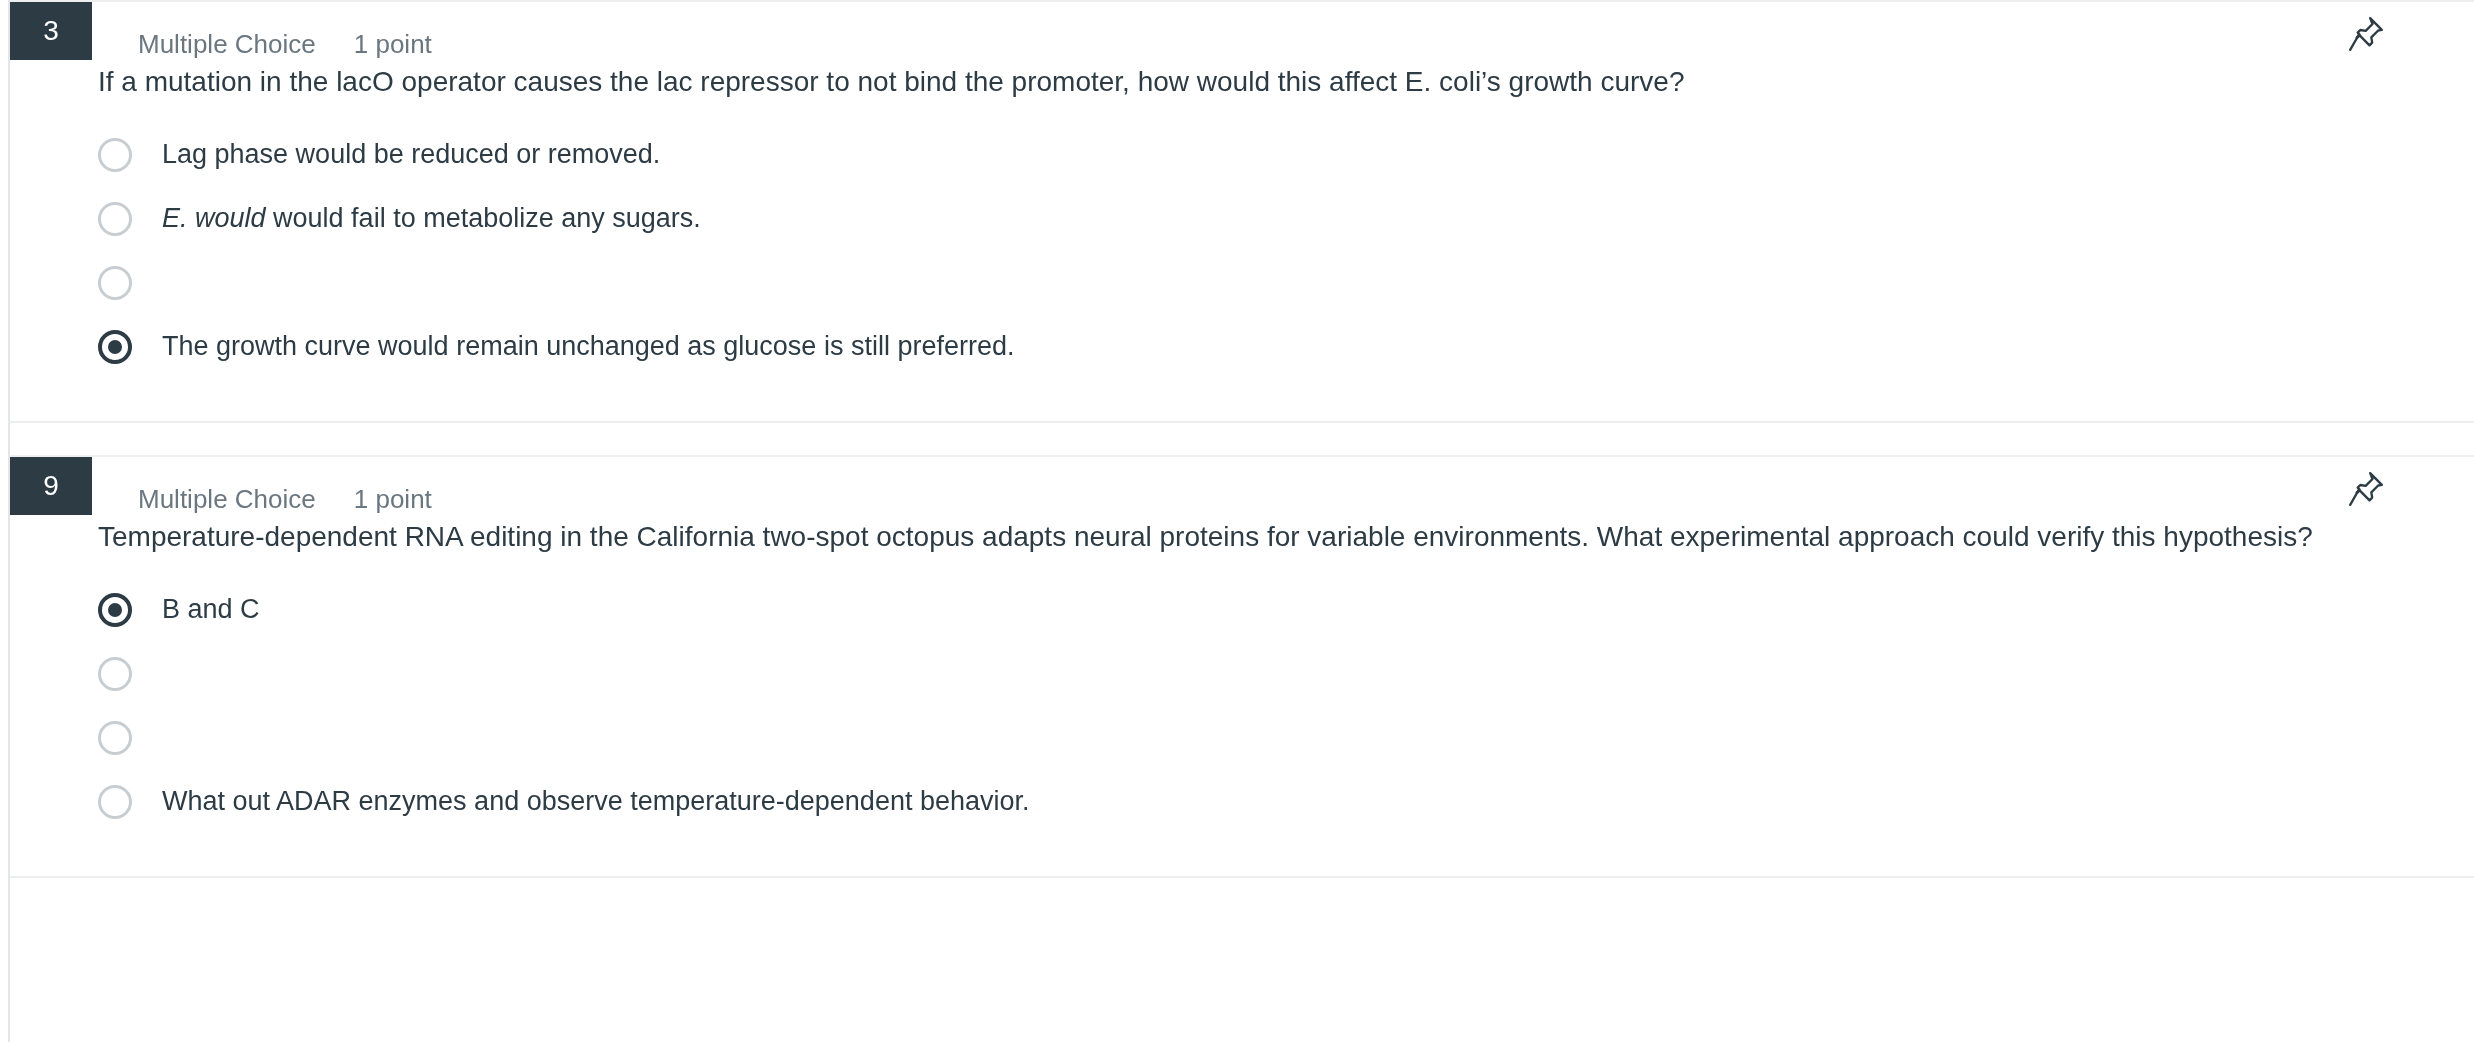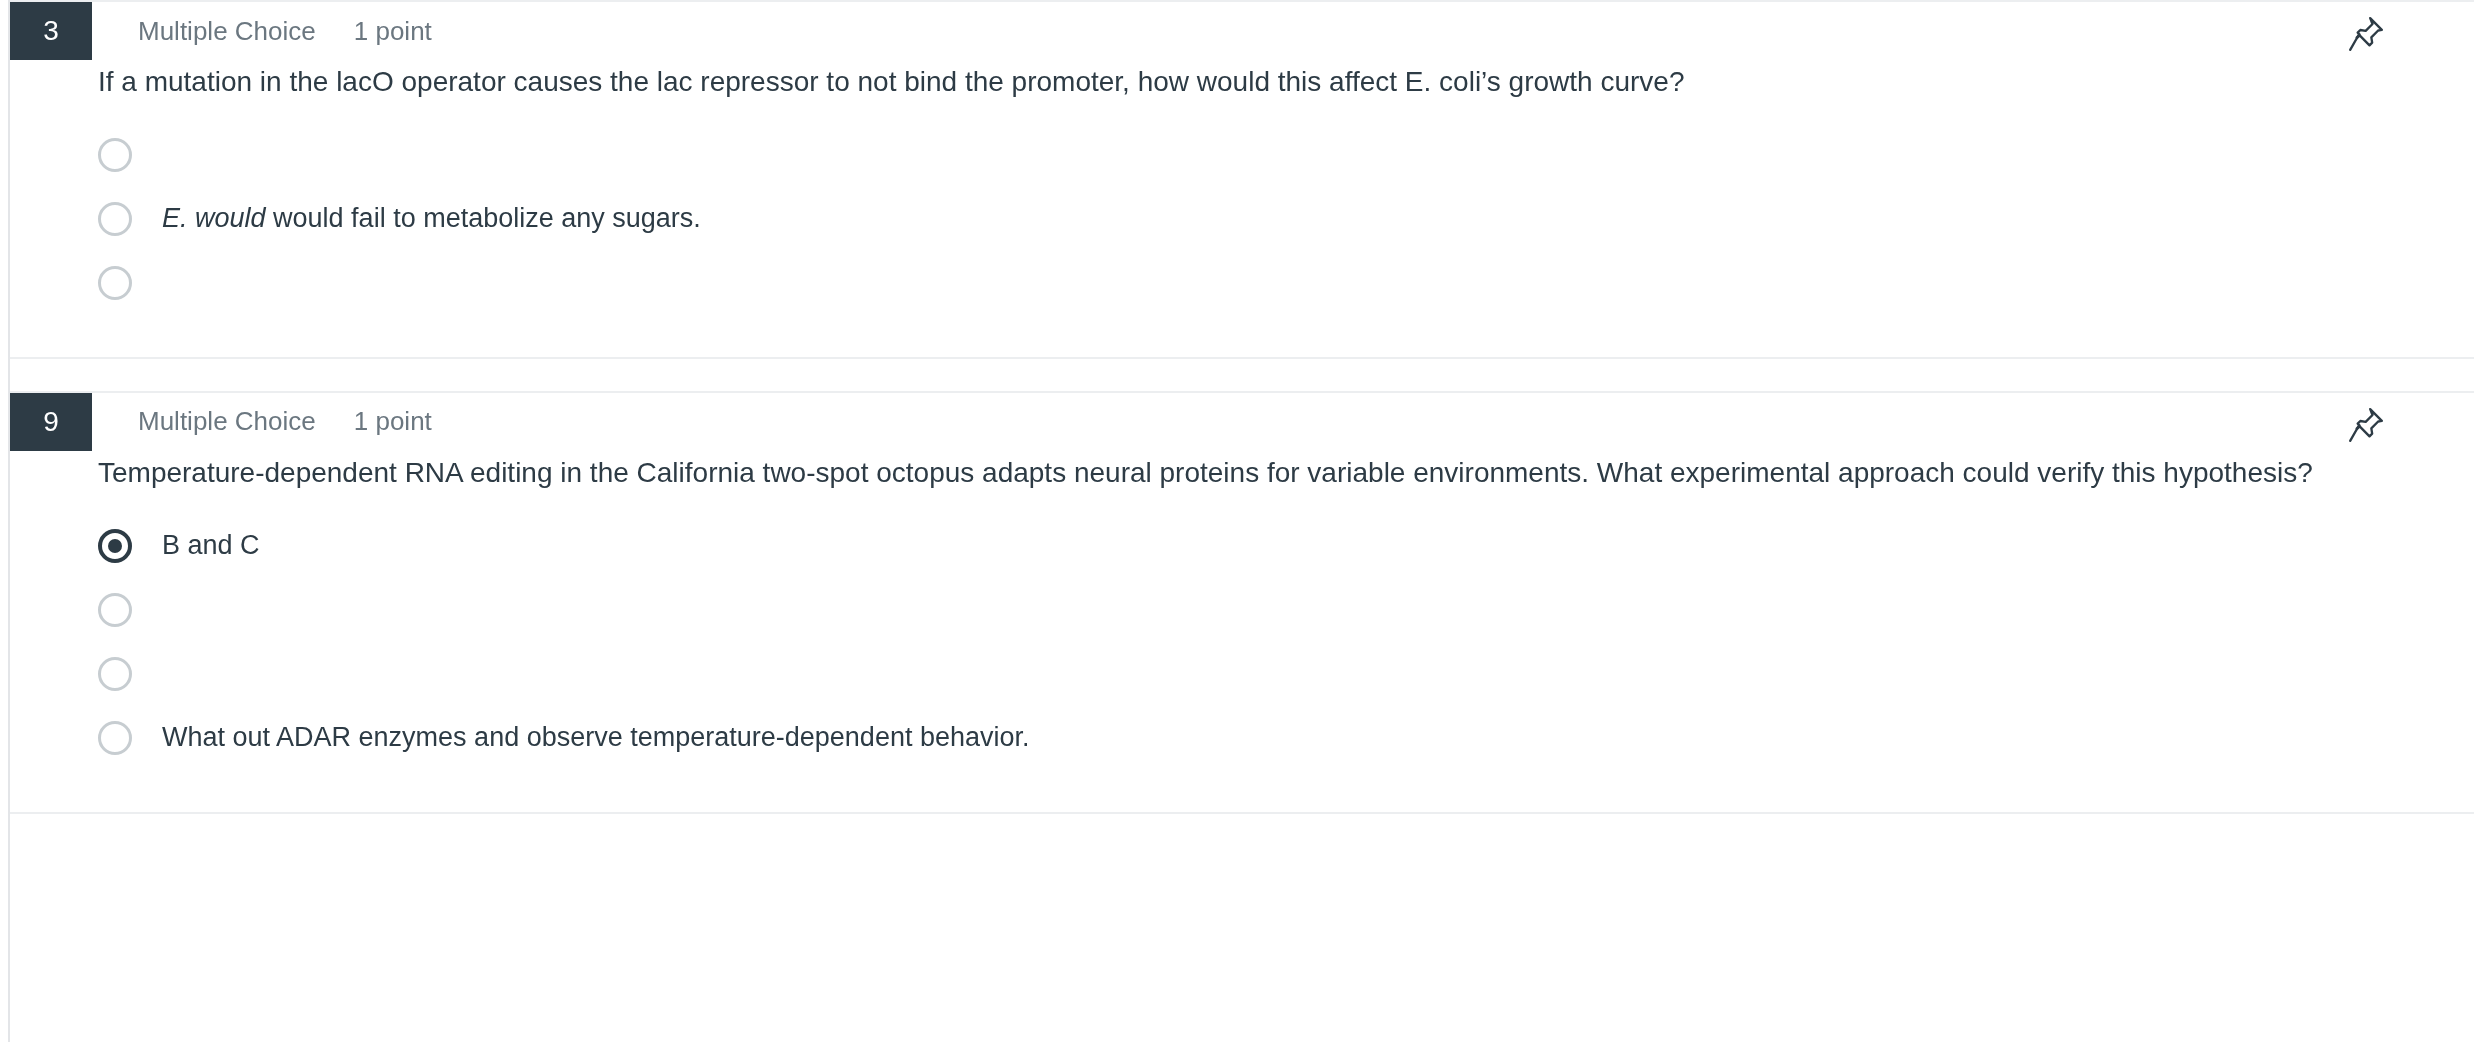--- a/index.html
+++ b/index.html
@@ -58,21 +58,21 @@
     font-size: 28px;
     line-height: 58px;
     width: 82px;
     text-align: center;
     font-family: "Liberation Sans", sans-serif;
     flex: 0 0 auto;
   }
 
   .q-meta {
     display: flex;
-    align-items: center;
+    align-items: flex-end;
     height: 58px;
     margin-left: 46px;
     color: #6b7780;
     font-size: 26px;
   }
   .q-type { margin-right: 38px; }
   .q-points { }
 
   .pin-icon {
     position: absolute;
@@ -159,27 +159,32 @@
         <path d="M14.5 2.5l7 7-2.2.4-4.1 4.1.5 3.2-1.6 1.6L8.2 12.8l-1.6 1.6-.2-.2 1.8-1.8-1.2-1.2 1.6-1.6 3.2.5 4.1-4.1z"></path>
         <line x1="7.6" y1="12.6" x2="2.5" y2="21.5"></line>
       </svg>
     </div>
 
     <div class="q-text">If a mutation in the lacO operator causes the lac repressor to not bind the promoter, how would this affect E. coli’s growth curve?</div>
 
     <div class="answers">
       <div class="answer-row">
         <span class="radio"></span>
+        <span class="answer-text">Lag phase would be reduced or removed.</span>
       </div>
       <div class="answer-row">
         <span class="radio"></span>
         <span class="answer-text"><em>E. would</em><span> would fail to metabolize any sugars.</span></span>
       </div>
       <div class="answer-row">
         <span class="radio"></span>
+      </div>
+      <div class="answer-row">
+        <span class="radio selected"></span>
+        <span class="answer-text">The growth curve would remain unchanged as glucose is still preferred.</span>
       </div>
     </div>
   </div>
 
   <div class="spacer"></div>
 
   <div class="question-block">
     <div class="q-header">
       <div class="q-number">9</div>
       <div class="q-meta">

